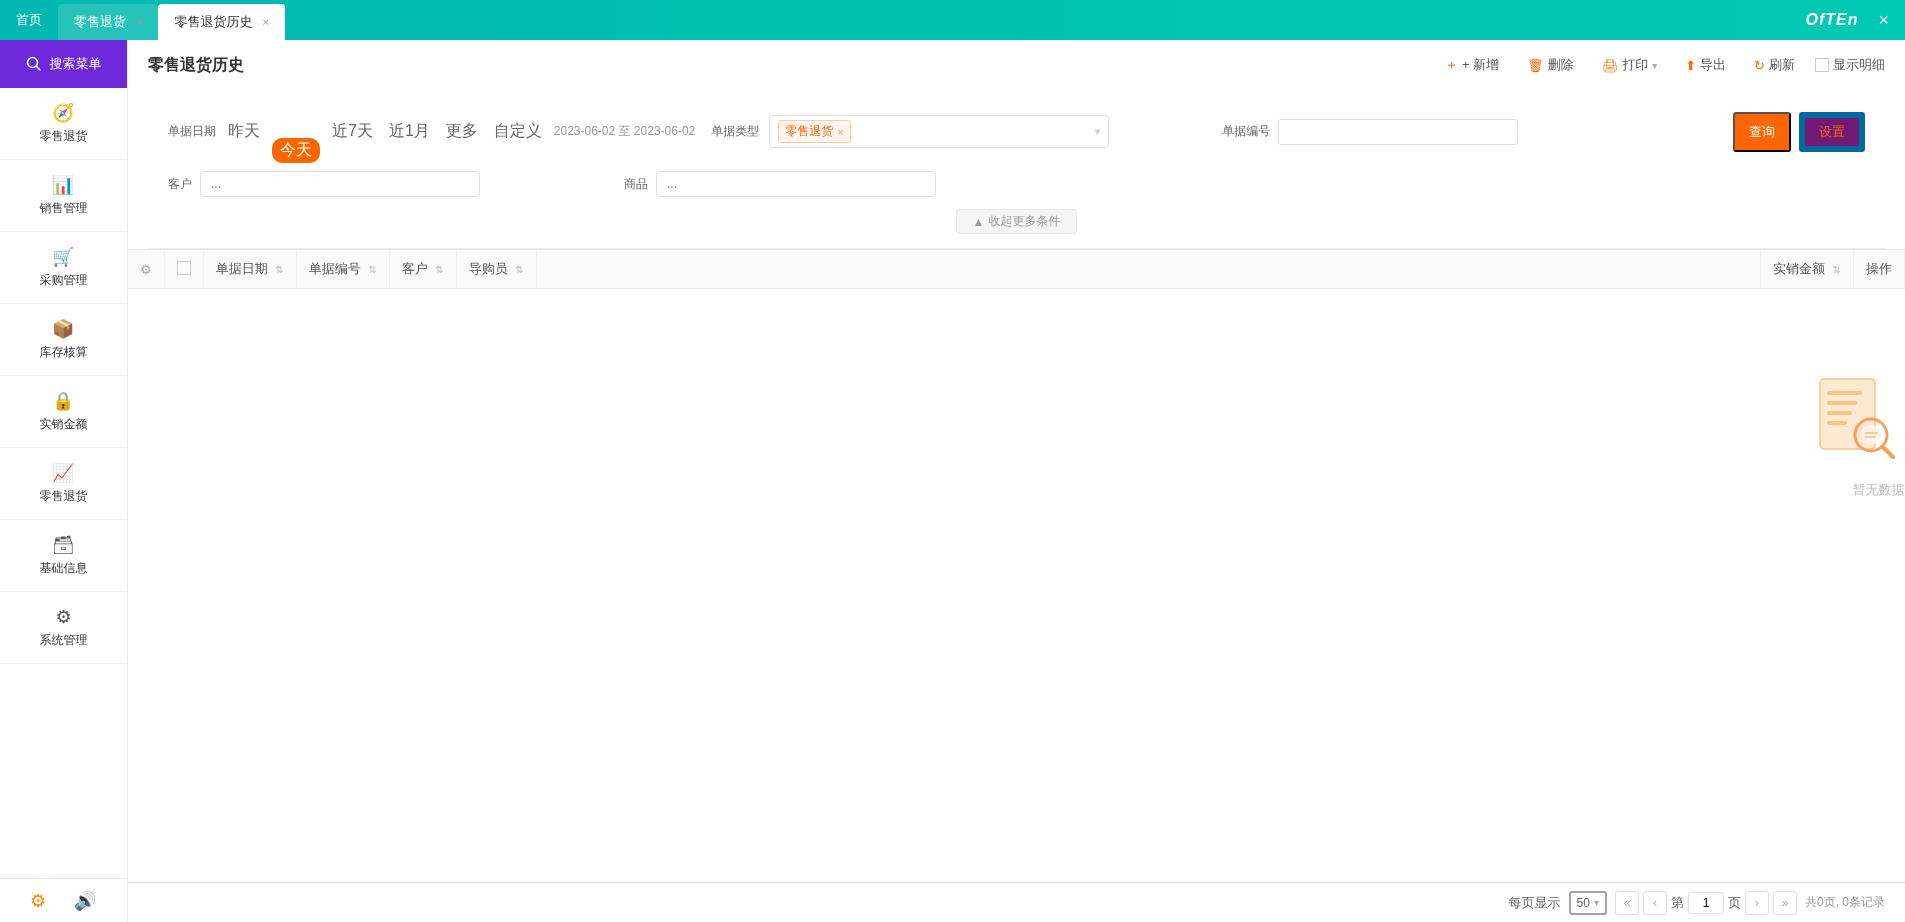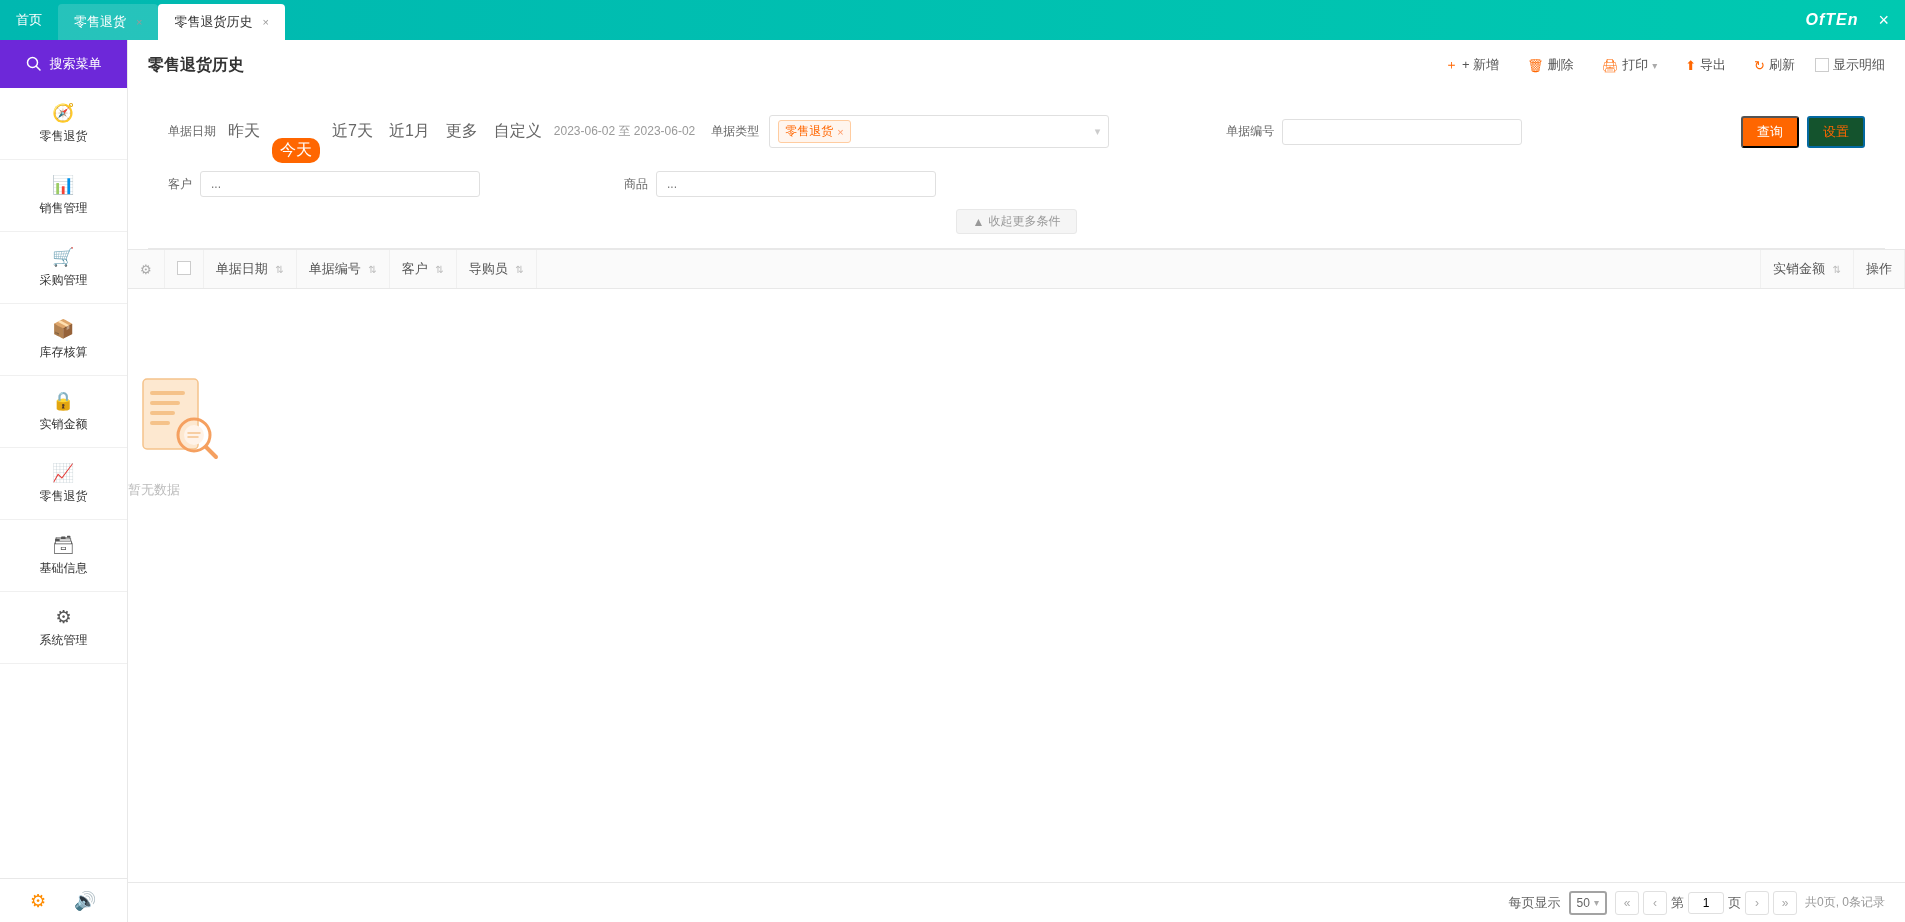--- a/index.html
+++ b/index.html
@@ -180,23 +180,23 @@
       border-radius: 3px;
       white-space: nowrap;
     }
     .toolbar-btn.primary {
       background: #ff6600;
       color: #fff;
       padding: 5px 14px;
       border-radius: 3px;
     }
     .toolbar-btn.secondary {
-      background: #14532d;
+      background: #701a75;
       color: #ff6600;
-      border: 2px solid #0369a1;
+      border: 6px solid #0369a1;
       padding: 5px 14px;
       border-radius: 3px;
     }
     .show-detail-label {
       display: flex;
       align-items: center;
       gap: 4px;
       font-size: 13px;
       color: #555;
     }
@@ -355,21 +355,21 @@
     }
     .settings-icon {
       cursor: pointer;
       color: #aaa;
     }
 
     
     .empty-state {
       display: flex;
       flex-direction: column;
-      align-items: flex-start;
+      align-items: flex-end;
       justify-content: center;
       padding: 80px 0;
     }
     .empty-illustration {
       width: 100px;
       height: 100px;
       margin-bottom: 12px;
     }
     .empty-text {
       font-size: 13px;

